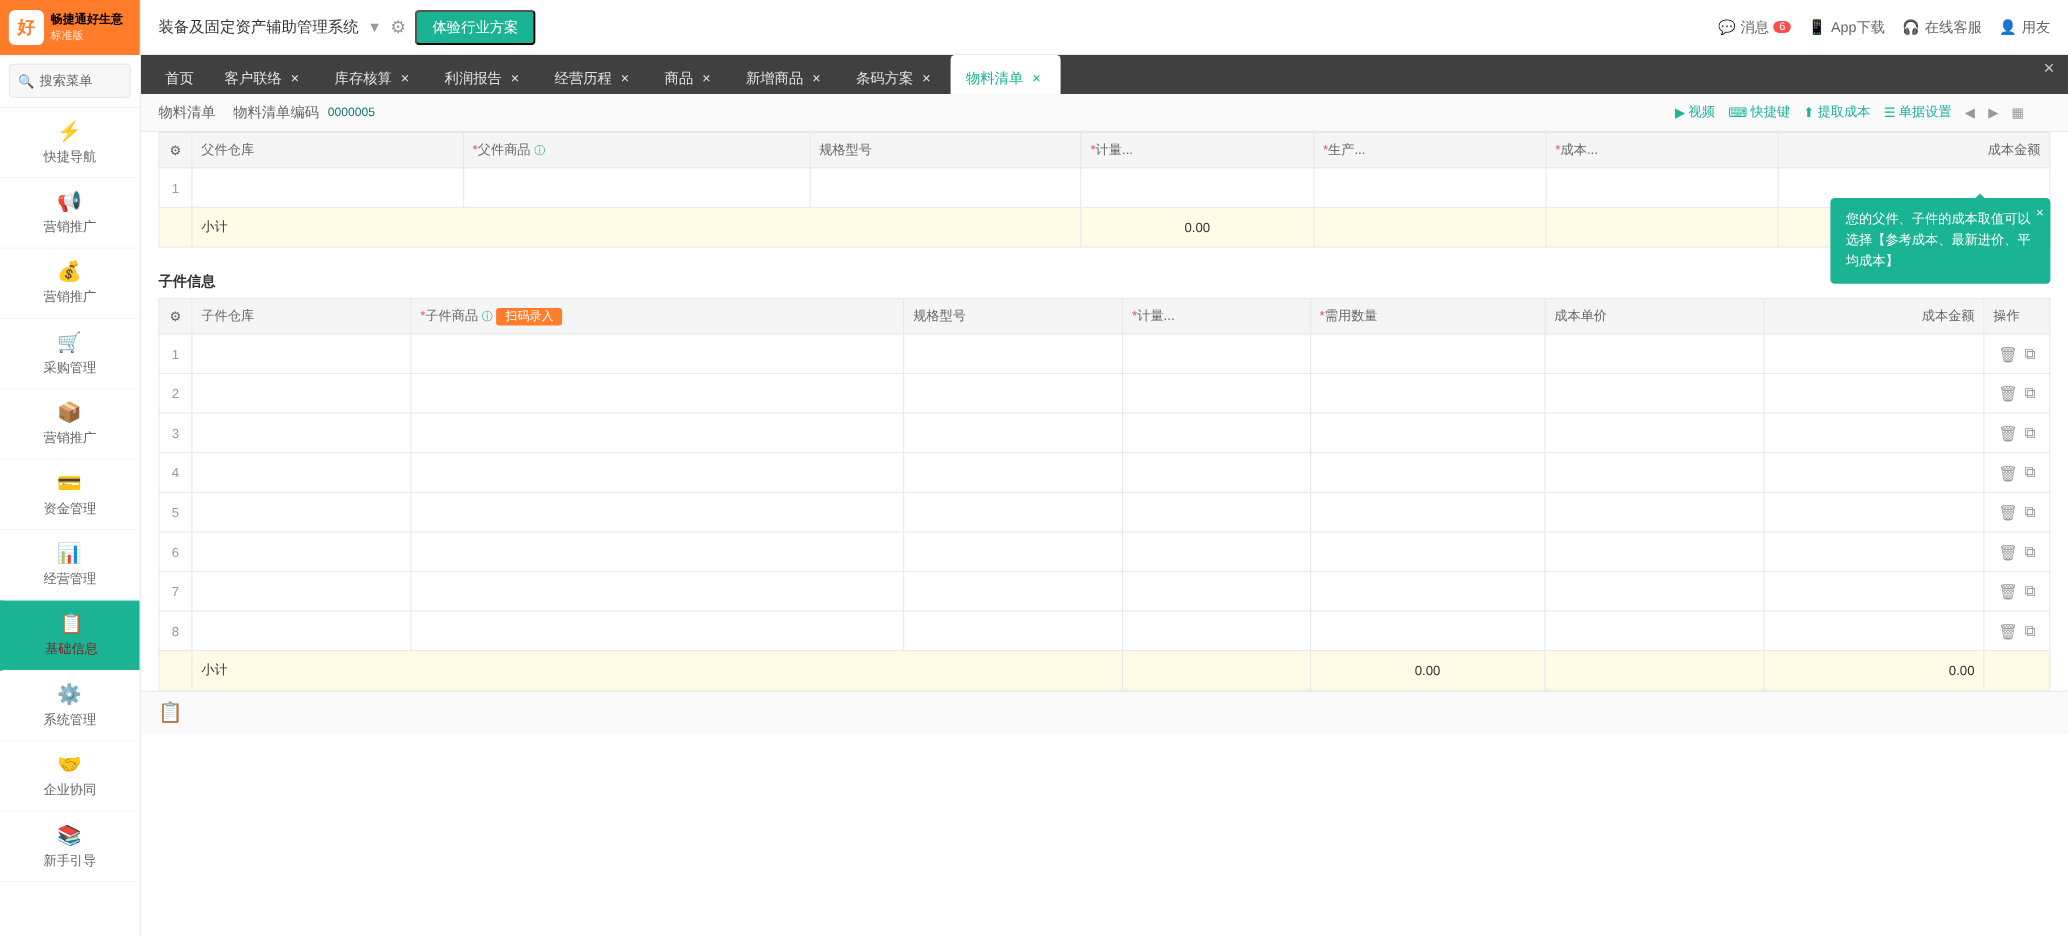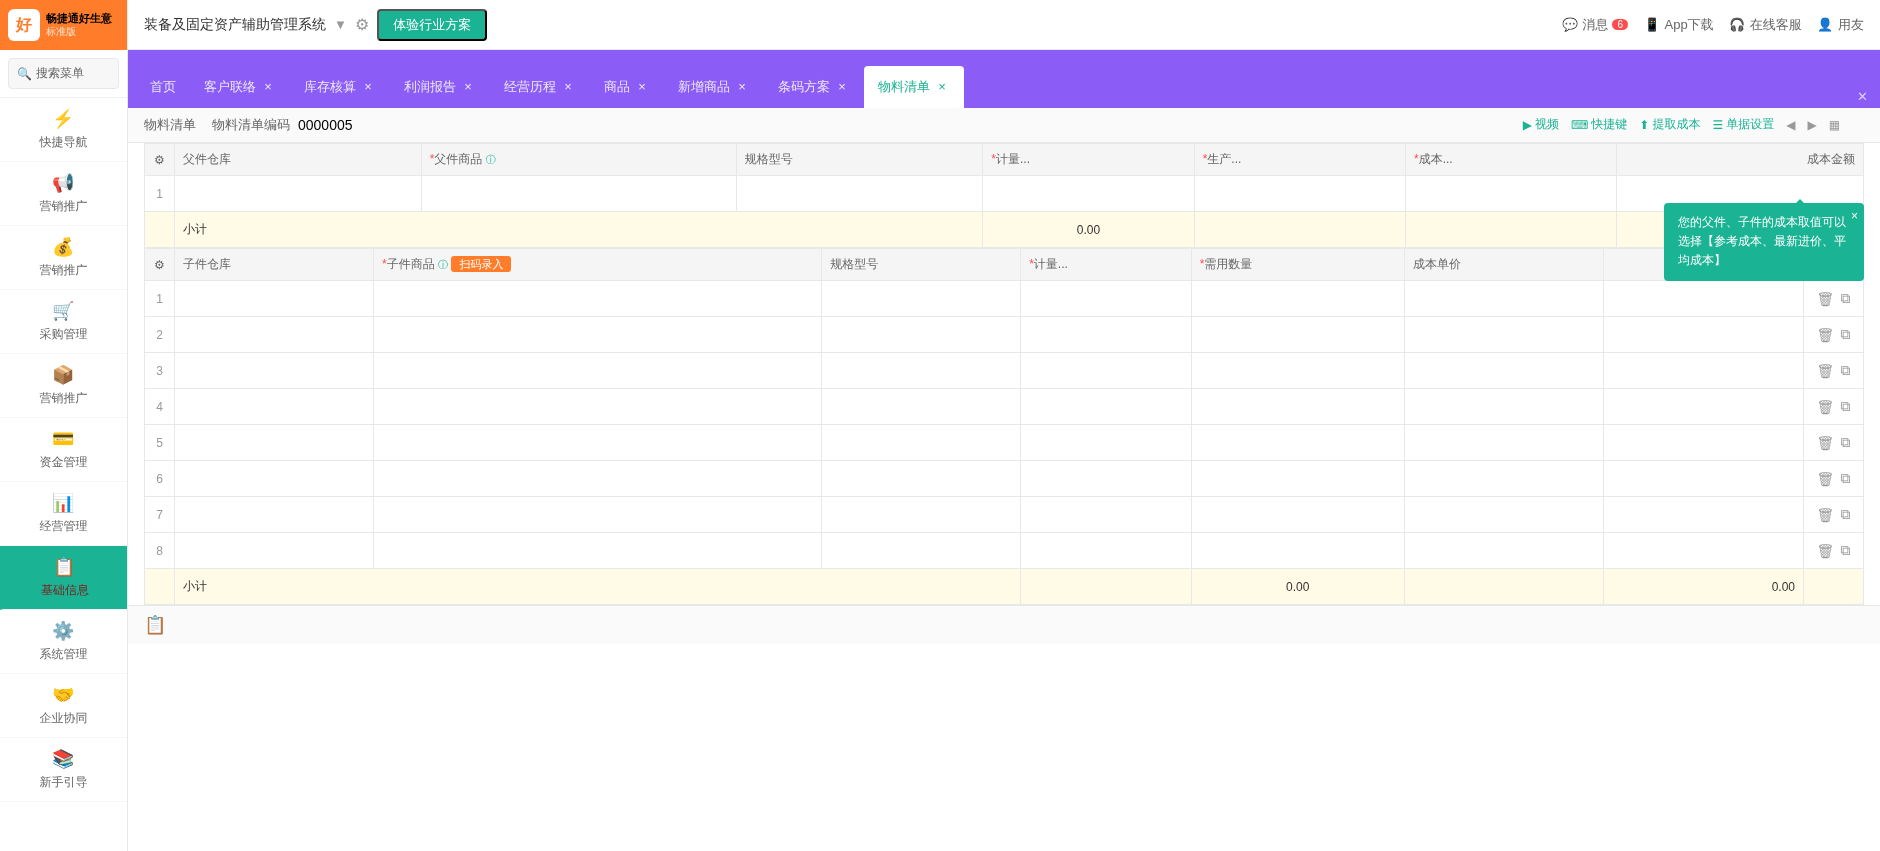--- a/index.html
+++ b/index.html
@@ -77,23 +77,23 @@
     .topbar-right { display: flex; align-items: center; gap: 16px; color: #666; font-size: 13px; }
     .topbar-right-item { display: flex; align-items: center; gap: 4px; cursor: pointer; }
     .badge {
       background: #ff4d4f; color: #fff;
       font-size: 10px; padding: 0 4px; border-radius: 8px;
       min-width: 16px; text-align: center;
     }
 
     
     .nav-tabs {
-      background: #8b5cf6;
-      display: flex; align-items: flex-end;
-      height: 58px; flex-shrink: 0;
+      background: #404040;
+      display: flex; align-items: flex-start;
+      height: 35px; flex-shrink: 0;
       padding: 0 8px;
       overflow-x: auto;
     }
     .nav-tab {
       padding: 0 14px;
       height: 42px; line-height: 42px;
       color: rgba(255,255,255,0.85); font-size: 13px;
       cursor: pointer; white-space: nowrap;
       display: flex; align-items: center; gap: 4px;
     }
@@ -106,21 +106,21 @@
 
     
     .sub-header {
       padding: 8px 16px;
       border-bottom: 1px solid #e8e8e8;
       display: flex; align-items: center; gap: 8px;
       background: #fafafa;
     }
     .sub-header-link { color: #666; cursor: pointer; font-size: 13px; }
     .sub-header-sep { color: #ccc; }
-    .sub-header-code { font-size: 14px; color: #000000; font-weight: 500; }
+    .sub-header-code { font-size: 11px; color: #0f766e; font-weight: 500; }
 
     
     .content-toolbar {
       position: absolute; right: 40px; top: 8px;
       display: flex; align-items: center; gap: 12px; font-size: 12px; color: #1ab394;
     }
     .toolbar-btn { display: flex; align-items: center; gap: 3px; cursor: pointer; }
 
     
     .section-title {
@@ -389,20 +389,21 @@
             <td colspan="3">小计</td>
             <td style="text-align:center;">0.00</td>
             <td></td>
             <td></td>
             <td style="text-align:right;">0.00</td>
           </tr>
         </tbody>
       </table>
     </div>
 
+    <div class="section-title" style="margin-top:12px;">子件信息</div>
     <div class="table-wrap">
       <table>
         <thead>
           <tr>
             <th class="gear-th">⚙</th>
             <th>子件仓库</th>
             <th>
               <span class="required">*</span>子件商品 <span style="color:#1ab394;font-size:10px;">ⓘ</span>
               <span class="scan-btn">扫码录入</span>
             </th>

